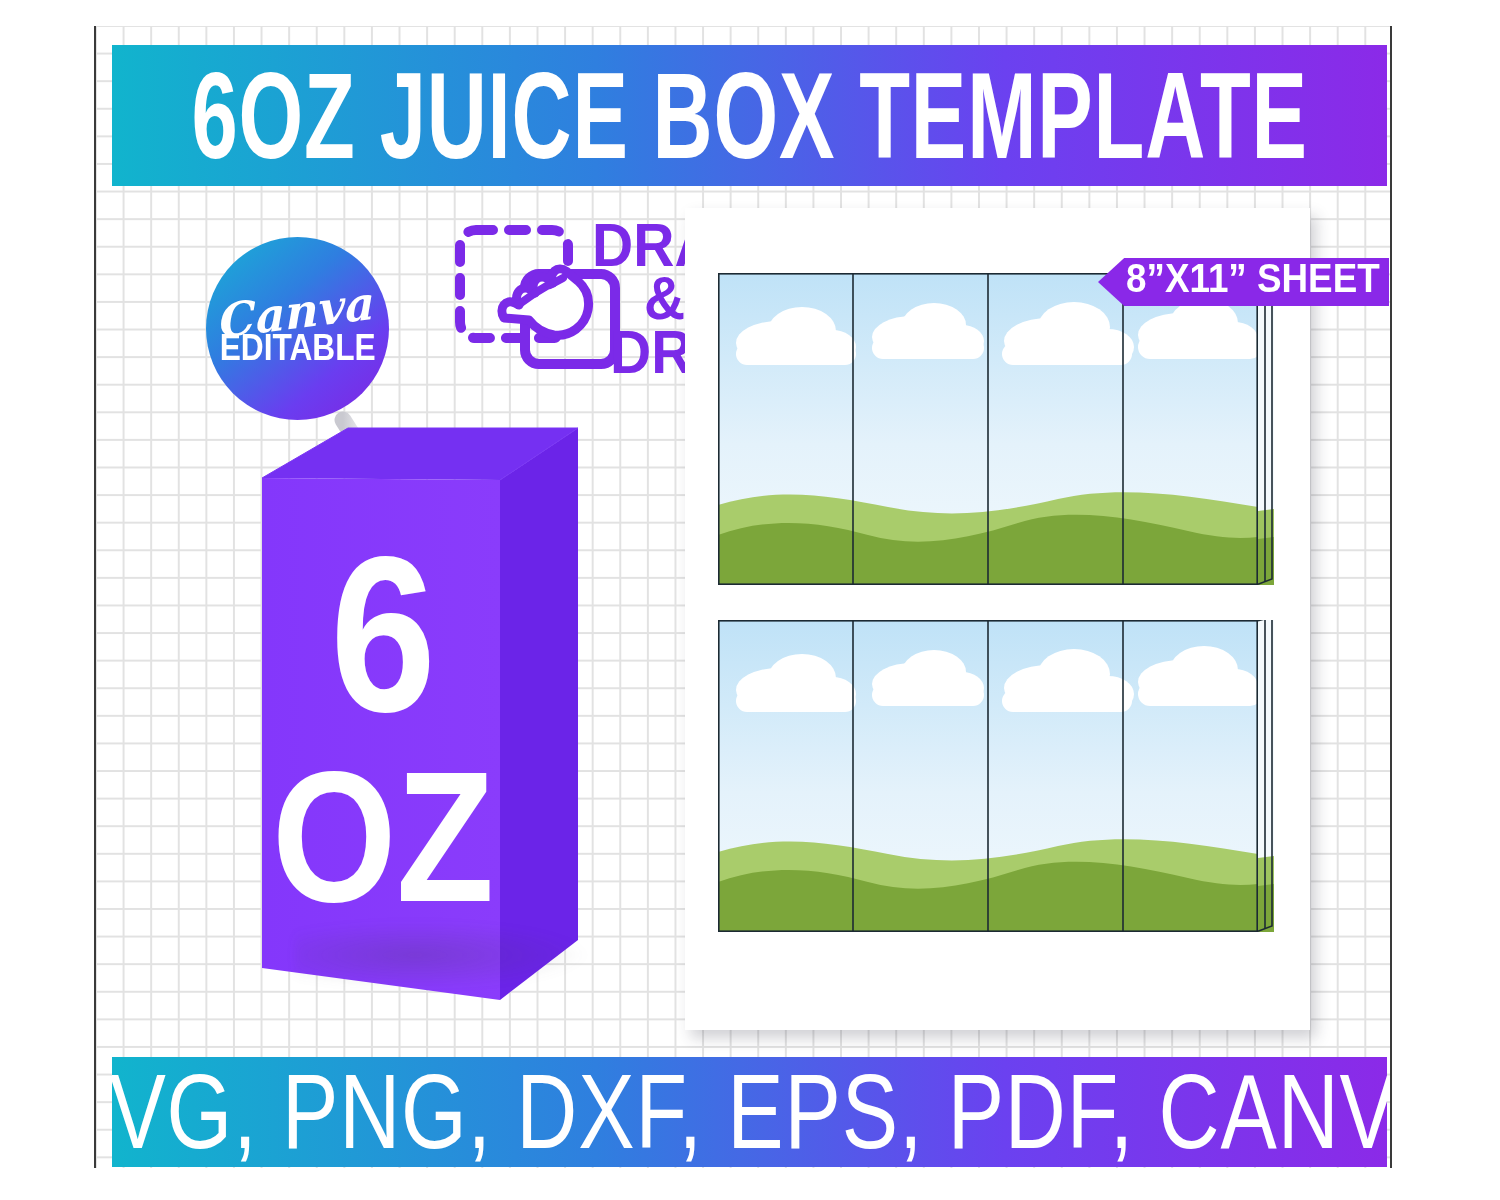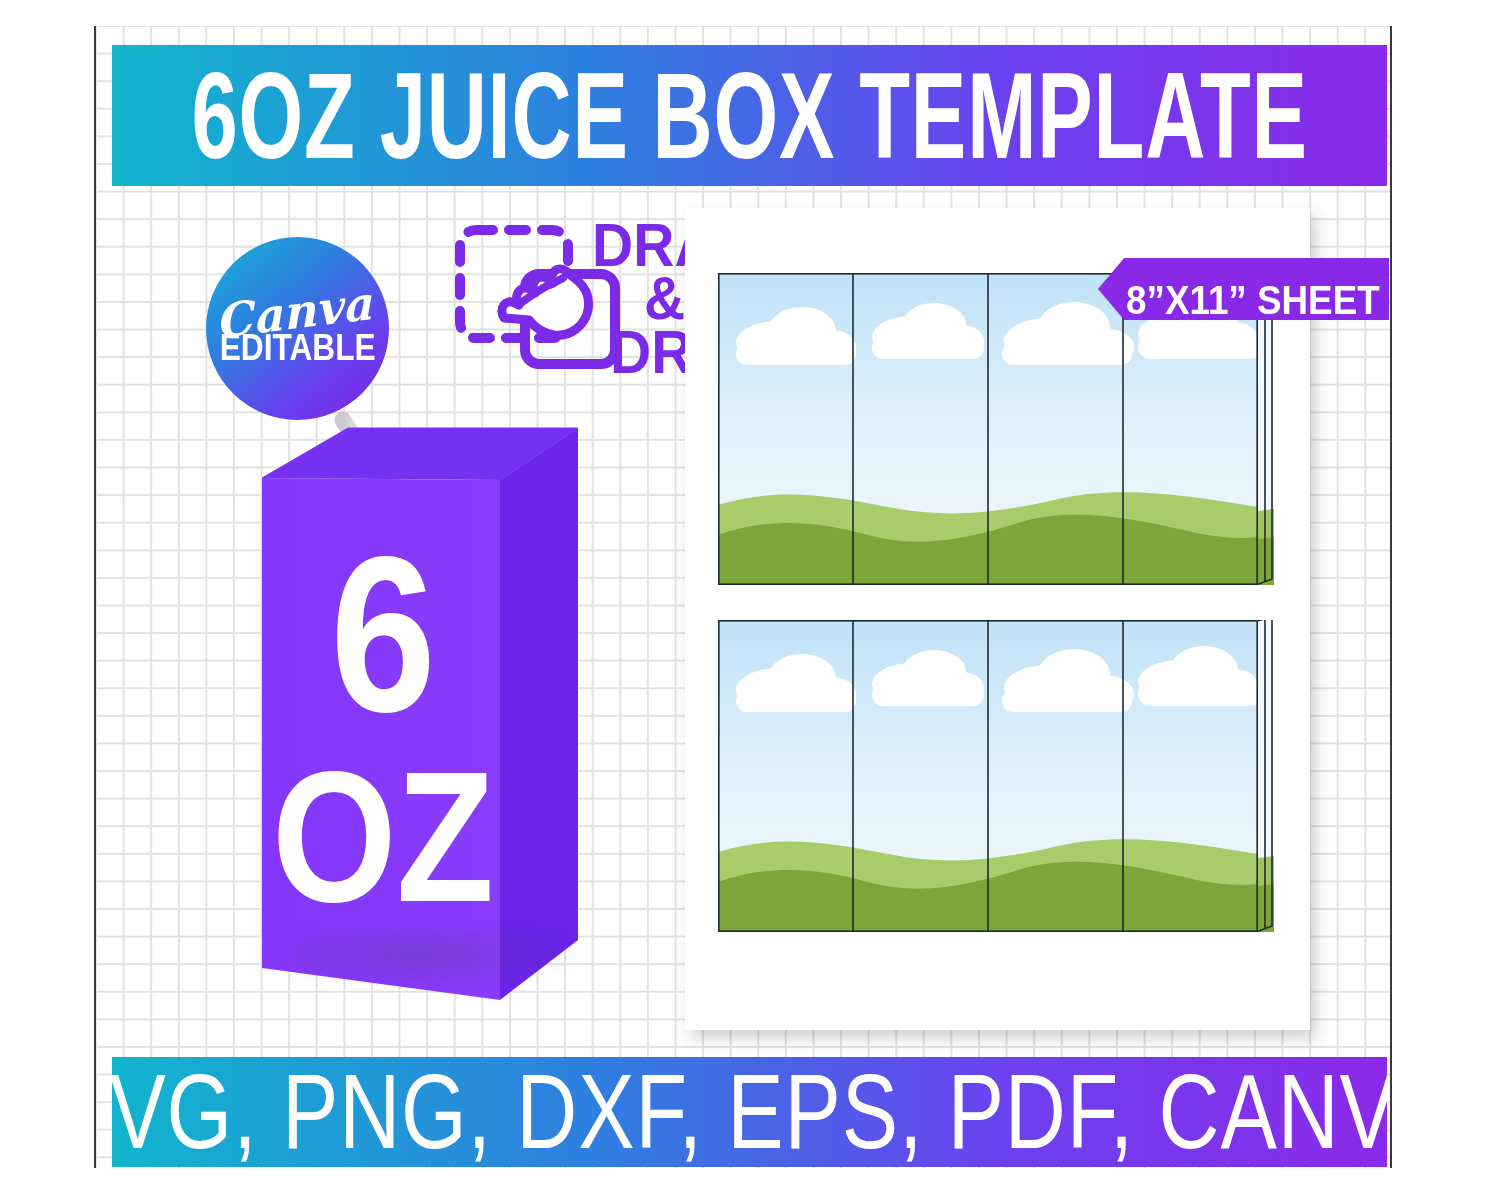--- a/index.html
+++ b/index.html
@@ -159,25 +159,25 @@
     box-shadow: 6px 8px 14px rgba(40,40,60,0.22);
   }
   .tmpl-row { position: absolute; left: 33px; width: 556px; height: 312px; }
   #tmpl-row-1 { top: 65px; }
   #tmpl-row-2 { top: 412px; }
 
   
   #sheet-ribbon {
     position: absolute;
     left: 1098px; top: 258px;
-    width: 291px; height: 62px;
+    width: 291px; height: 48px;
     background: #8a28e8;
     clip-path: polygon(0% 50%, 9% 0%, 100% 0%, 100% 100%, 9% 100%);
     display: flex;
-    align-items: flex-end;
+    align-items: flex-start;
     justify-content: center;
     padding-left: 18px;
     box-sizing: border-box;
   }
   #sheet-ribbon .ribbon-text {
     color: #ffffff;
     font-family: "Liberation Sans Narrow", "Liberation Sans", sans-serif;
     font-weight: 700;
     font-size: 40px;
     letter-spacing: 0px;

